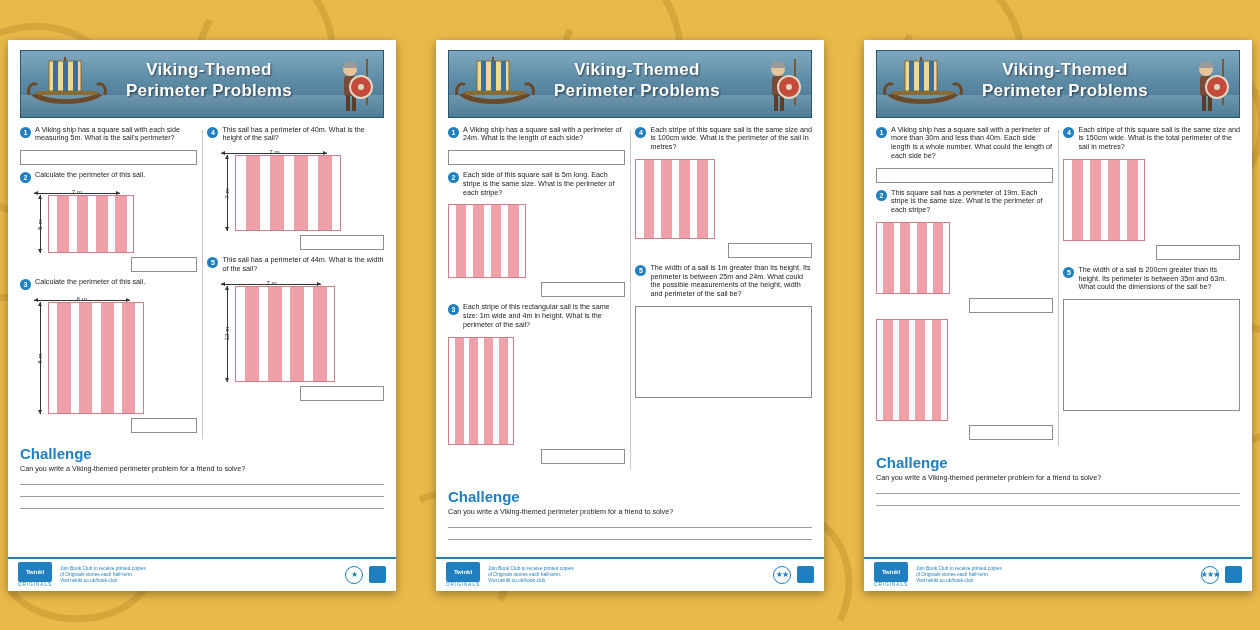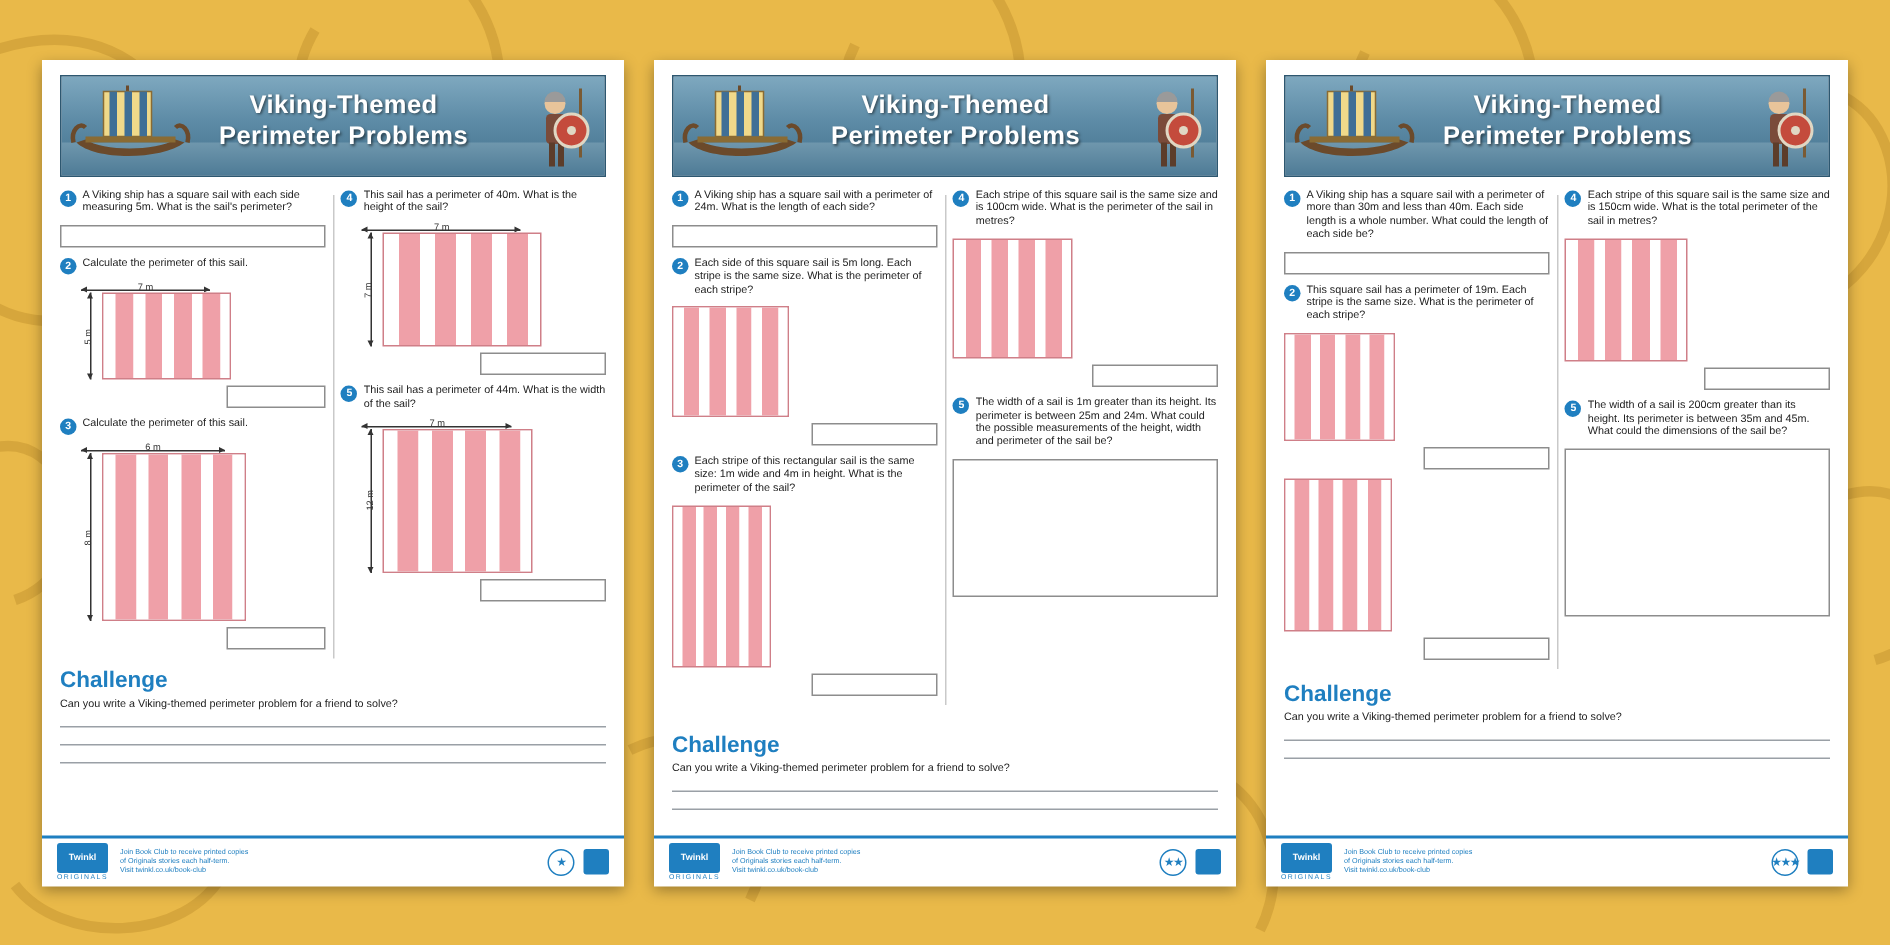--- a/index.html
+++ b/index.html
@@ -14,21 +14,21 @@
   
   .bg-deco { position:absolute; inset:0; pointer-events:none; }
   .bg-deco svg { width:100%; height:100%; display:block; }
 
   .sheets {
     position:relative;
     width:1260px; height:630px;
     display:flex;
     justify-content:space-between;
     align-items:center;
-    padding:0 28px;
+    padding:0 8px;
     text-decoration:underline;
   }
 
   .sheet {
     position:relative;
     background:#ffffff;
     box-shadow:0 3px 9px rgba(0,0,0,0.35);
     overflow:hidden;
   }
   .sheet-1 { width:388px; height:551px; }
@@ -624,21 +624,21 @@
                 <div class="stripe" style="width:14%"></div>
               <div class="gap" style="width:9%"></div>
                 <div class="stripe" style="width:14%"></div>
               <div class="gap" style="width:8%"></div>
             </div>
           </div>
           <div class="answer-box w-mid right"></div>
 
           <div class="qitem">
             <div class="qnum">5</div>
-            <div class="qtext">The width of a sail is 200cm greater than its height. Its perimeter is between 35m and 45m. What could the dimensions of the sail be?</div>
+            <div class="qtext">The width of a sail is 200cm greater than its height. Its perimeter is between 35m and 63m. What could the dimensions of the sail be?</div>
           </div>
           <div class="answer-big tall"></div>
         </div>
       </div>
 
       <div style="margin-top:8px;">
         <div class="challenge-title">Challenge</div>
         <div class="challenge-text">Can you write a Viking-themed perimeter problem for a friend to solve?</div>
         <div class="rule"></div>
         <div class="rule"></div>

